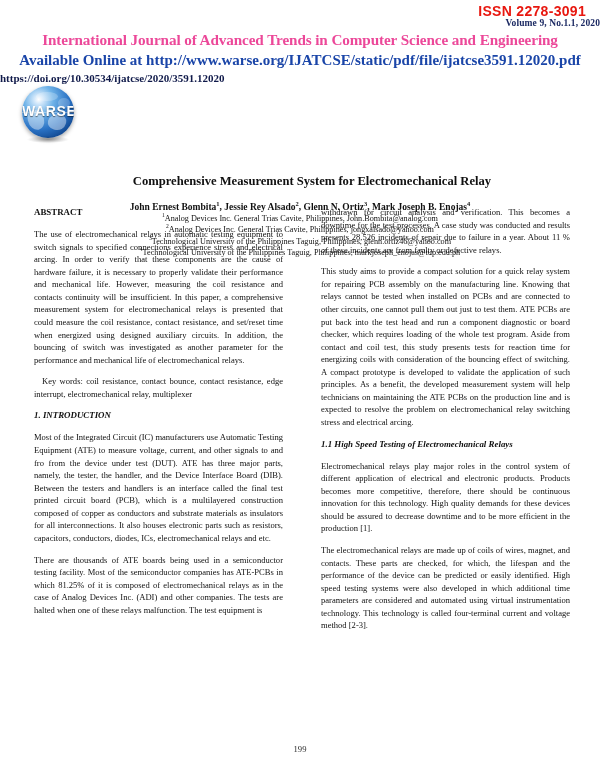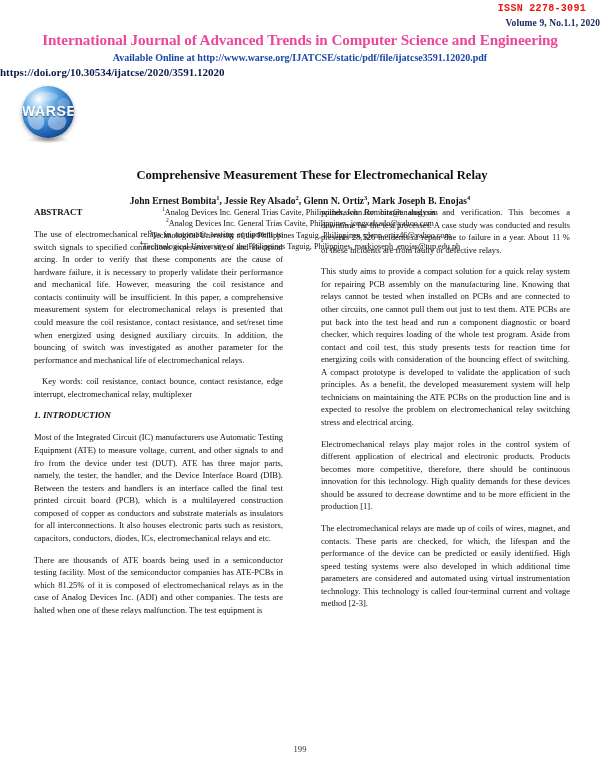--- a/index.html
+++ b/index.html
@@ -29,23 +29,23 @@
   .masthead {
     position: relative;
     padding-top: 6px;
   }
   .issn {
     position: absolute;
     top: 3px;
     right: 14px;
     color: #e8170f;
     font-weight: bold;
-    font-size: 10px;
+    font-size: 14px;
     letter-spacing: 0.3px;
-    font-family: Liberation Mono, monospace;
+    font-family: Liberation Sans, sans-serif;
   }
   .volume-line {
     text-align: right;
     color: #1c2a63;
     font-weight: bold;
     font-size: 9.5px;
     margin-top: 12px;
     letter-spacing: 0.1px;
   }
   .journal-title {
@@ -54,21 +54,21 @@
     font-weight: bold;
     font-size: 15.2px;
     margin-top: 3px;
     letter-spacing: -0.1px;
     white-space: nowrap;
   }
   .online-line {
     text-align: center;
     color: #1a45a8;
     font-weight: bold;
-    font-size: 10px;
+    font-size: 15px;
     margin-top: 3px;
   }
   .doi-line {
     text-align: left;
     color: #101a4a;
     font-weight: bold;
     font-size: 11px;
     margin-top: 3px;
   }
 
@@ -220,21 +220,21 @@
       <span class="land l1"></span>
       <span class="land l2"></span>
       <span class="land l3"></span>
       <span class="land l4"></span>
       <span class="meridian"></span>
       <span class="globe-label">WARSE</span>
     </div>
     <div class="globe-shadow"></div>
   </div>
 
-  <h1 class="paper-title">Comprehensive Measurement These for Electromechanical Relay</h1>
+  <h1 class="paper-title">Comprehensive Measurement System for Electromechanical Relay</h1>
 
   <div class="authors-block">
     <div class="authors">John Ernest Bombita<sup>1</sup>, Jessie Rey Alsado<sup>2</sup>, Glenn N. Ortiz<sup>3</sup>, Mark Joseph B. Enojas<sup>4</sup></div>
     <div class="affil"><sup>1</sup>Analog Devices Inc. General Trias Cavite, Philippines, John.Bombita@analog.com</div>
     <div class="affil"><sup>2</sup>Analog Devices Inc. General Trias Cavite, Philippines, jongxalsado@yahoo.com</div>
     <div class="affil"><sup>3</sup>Technological University of the Philippines Taguig, Philippines, glenn.ortiz46@yahoo.com</div>
     <div class="affil"><sup>4</sup>Technological University of the Philippines Taguig, Philippines, markjoseph_enojas@tup.edu.ph</div>
   </div>
 
   <div class="columns">
@@ -244,20 +244,21 @@
       <p>The use of electromechanical relays in automatic testing equipment to switch signals to specified connections experience stress and electrical arcing. In order to verify that these components are the cause of hardware failure, it is necessary to properly validate their performance and mechanical life. However, measuring the coil resistance and contacts continuity will be insufficient. In this paper, a comprehensive measurement system for electromechanical relays is presented that could measure the coil resistance, contact resistance, and set/reset time when energized using designed auxiliary circuits. In addition, the bouncing of switch was investigated as another parameter for the performance and mechanical life of electromechanical relays.</p>
       <p class="kw"><b>Key words:</b><span> coil resistance, contact bounce, contact resistance, edge interrupt, electromechanical relay, multiplexer</span></p>
       <div class="sec-head spaced">1. INTRODUCTION</div>
       <p>Most of the Integrated Circuit (IC) manufacturers use Automatic Testing Equipment (ATE) to measure voltage, current, and other signals to and fro from the device under test (DUT). ATE has three major parts, namely, the tester, the handler, and the Device Interface Board (DIB). Between the testers and handlers is an interface called the final test printed circuit board (PCB), which is a multilayered construction composed of copper as conductors and substrate materials as insulators for all interconnections. It also houses electronic parts such as resistors, capacitors, conductors, diodes, ICs, electromechanical relays and etc.</p>
       <p>There are thousands of ATE boards being used in a semiconductor testing facility. Most of the semiconductor companies has ATE-PCBs in which 81.25% of it is composed of electromechanical relays as in the case of Analog Devices Inc. (ADI) and other companies. The tests are halted when one of these relays malfunction. The test equipment is</p>
     </div>
 
     <div class="col">
       <p>withdrawn for circuit analysis and verification. This becomes a downtime for the test processes. A case study was conducted and results presents 28,526 incidents of repair due to failure in a year. About 11 % of these incidents are from faulty or defective relays.</p>
       <p>This study aims to provide a compact solution for a quick relay system for repairing PCB assembly on the manufacturing line. Knowing that relays cannot be tested when installed on PCBs and are connected to other circuits, one cannot pull them out just to test them. ATE PCBs are put back into the test head and run a component diagnostic or board checker, which requires loading of the whole test program. Aside from contact and coil test, this study presents tests for reaction time for energizing coils with consideration of the bouncing effect of switching. A compact prototype is developed to validate the application of such principles. As a benefit, the developed measurement system will help technicians on maintaining the ATE PCBs on the production line and is expected to resolve the problem on electromechanical relay switching stress and electrical arcing.</p>
+      <div class="sec-head spaced">1.1 High Speed Testing of Electromechanical Relays</div>
       <p>Electromechanical relays play major roles in the control system of different application of electrical and electronic products. Products becomes more competitive, therefore, there should be continuous innovation for this technology. High quality demands for these devices should be assured to decrease downtime and to be more efficient in the production [1].</p>
       <p>The electromechanical relays are made up of coils of wires, magnet, and contacts. These parts are checked, for which, the lifespan and the performance of the device can be predicted or easily identified. High speed testing systems were also developed in which additional time parameters are considered and automated using virtual instrumentation technology. This technology is called four-terminal  current and voltage method [2-3].</p>
     </div>
 
   </div>
 
   <div class="page-number">199</div>
 
 </div>
 

